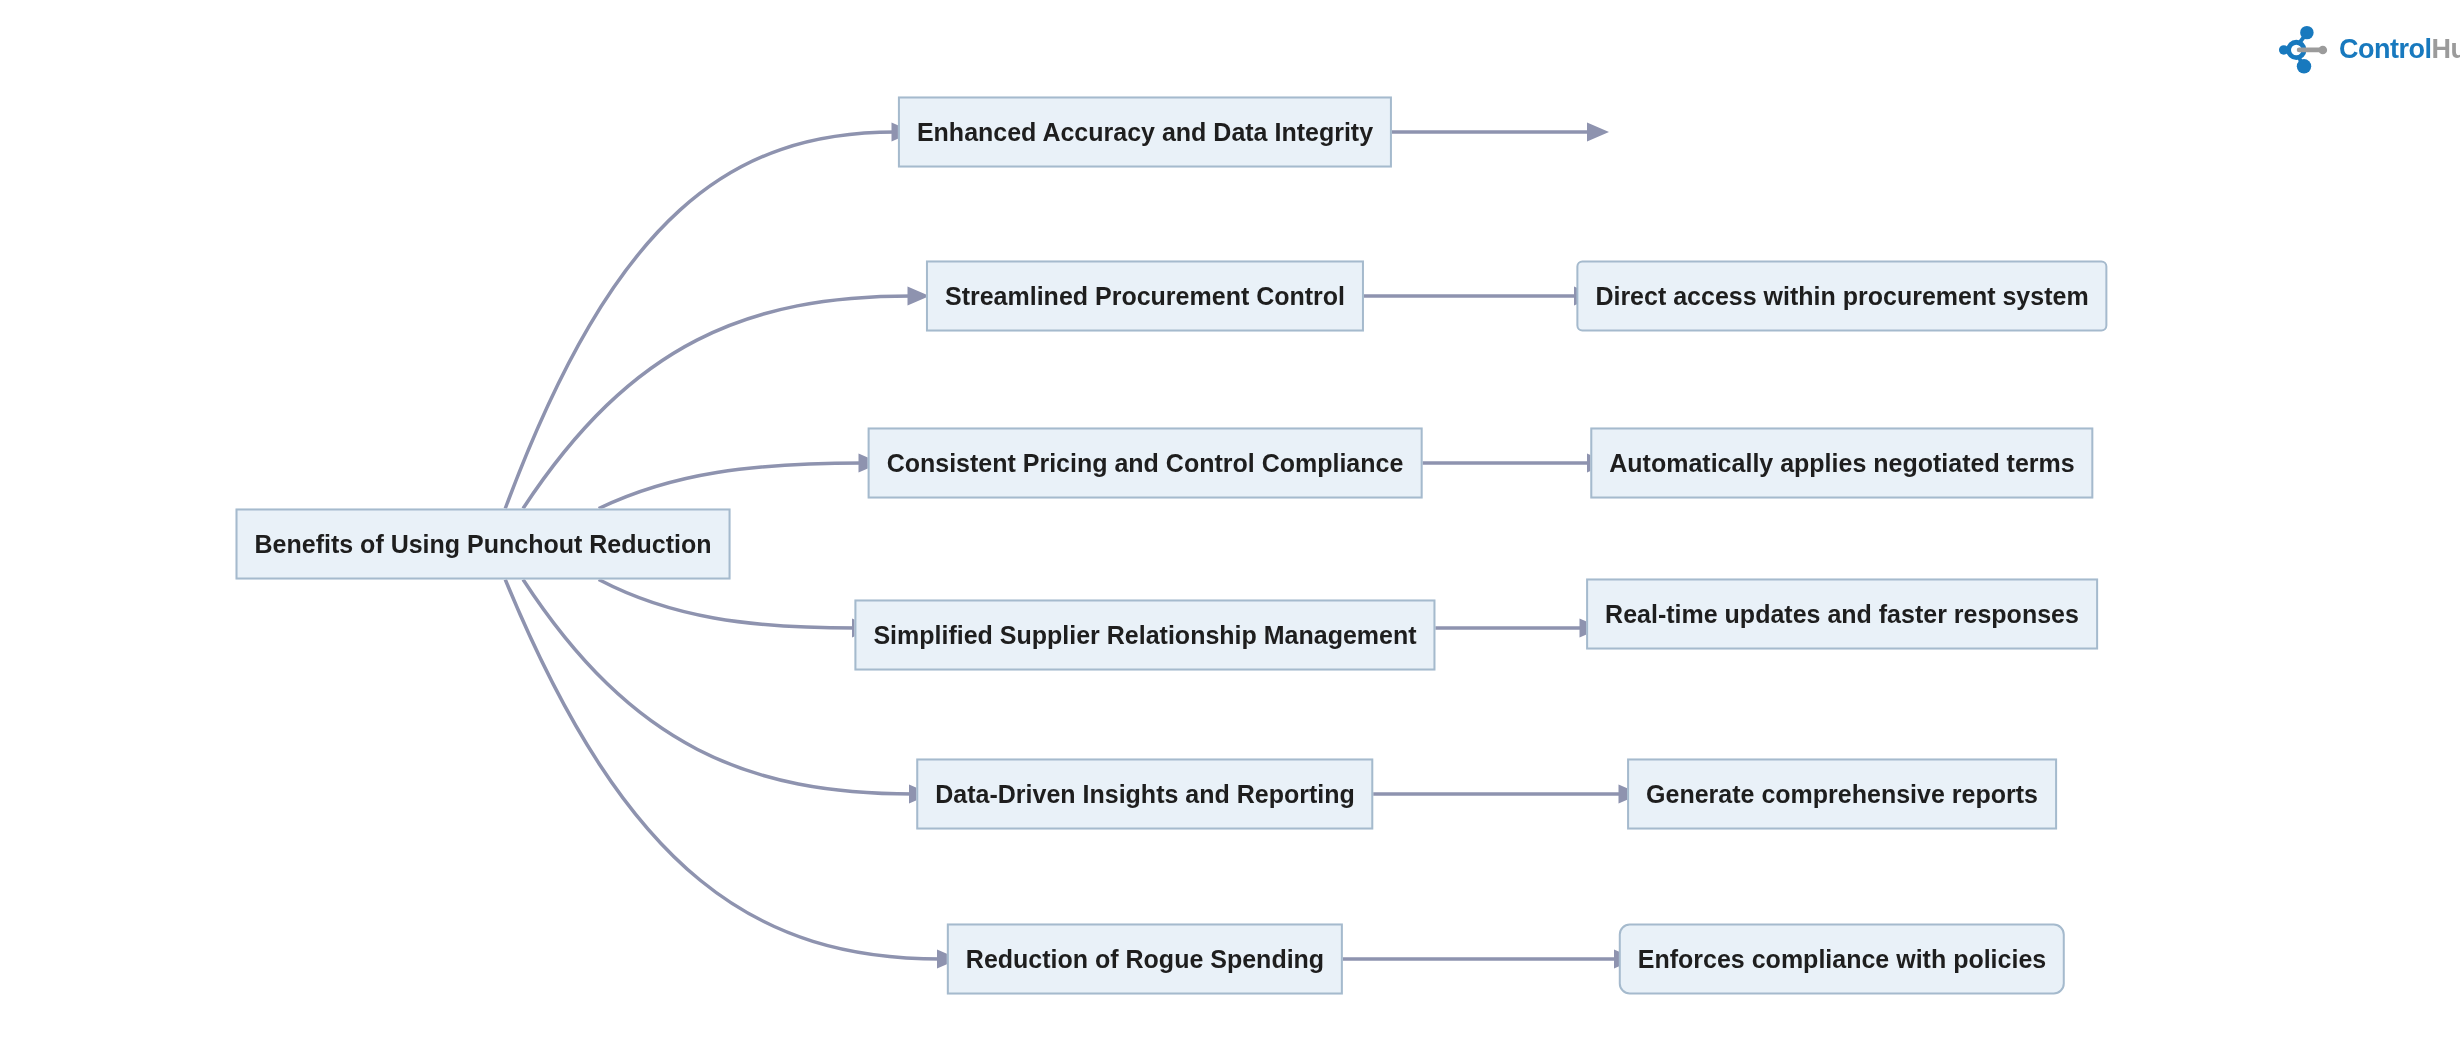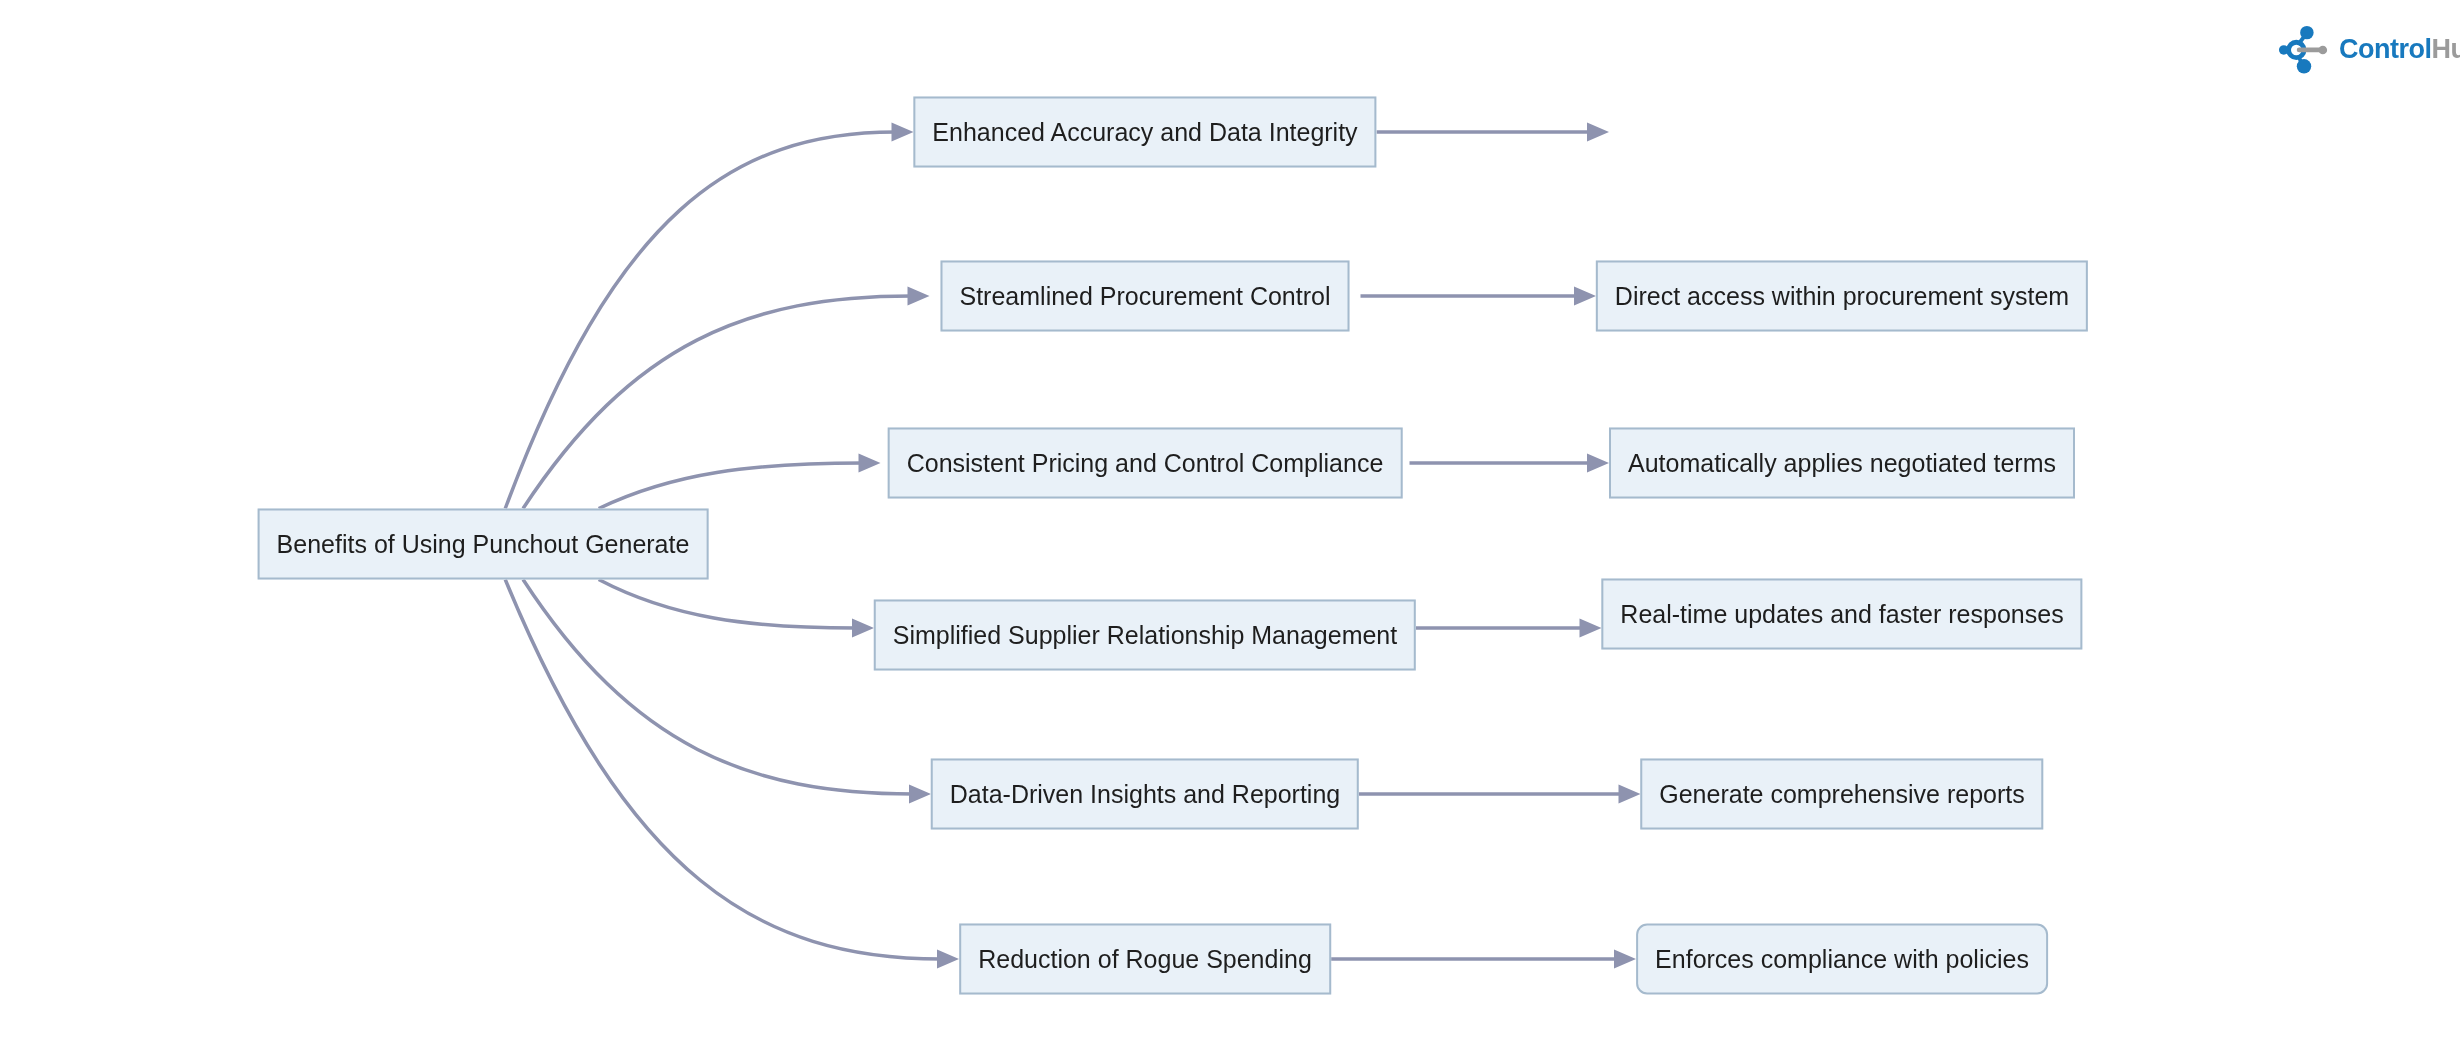--- a/index.html
+++ b/index.html
@@ -21,20 +21,21 @@
     transform:translate(-50%,-50%);
     display:inline-flex;align-items:center;justify-content:center;
     white-space:nowrap;
     height:71px;box-sizing:border-box;
     padding:0 17px;
     background:var(--node-fill);
     border:2px solid var(--node-border);
     color:var(--text-color);
     font-size:25px;
     line-height:1;
+    font-weight:bold;
   }
   .logo{
     position:absolute;left:2278px;top:24px;
     display:flex;align-items:center;gap:9px;
   }
   .logo-text{font-size:27px;font-weight:bold;letter-spacing:-0.5px;}
   .logo-text .brand-primary{color:var(--brand-blue);}
   .logo-text .brand-secondary{color:var(--brand-gray);}
 </style>
 </head>
@@ -62,40 +63,40 @@
       <path d="M 523.05 579.5 C 632.236 746.81, 749.221 794, 913 794" fill="none" stroke="#8E93AF" stroke-width="3.5"></path>
       <polygon points="931,794 909,784.5 909,803.5" fill="#8E93AF"></polygon>
       <path d="M 1359 794 L 1622.5 794" fill="none" stroke="#8E93AF" stroke-width="3.5"></path>
       <polygon points="1640.5,794 1618.5,784.5 1618.5,803.5" fill="#8E93AF"></polygon>
       <path d="M 505.25 579.5 C 627.26 875.51, 757.985 959, 941 959" fill="none" stroke="#8E93AF" stroke-width="3.5"></path>
       <polygon points="959,959 937,949.5 937,968.5" fill="#8E93AF"></polygon>
       <path d="M 1331 959 L 1618 959" fill="none" stroke="#8E93AF" stroke-width="3.5"></path>
       <polygon points="1636,959 1614,949.5 1614,968.5" fill="#8E93AF"></polygon>
     </svg>
 
-  <div class="node" id="root-node" style="left:483px;top:544px;">Benefits of Using Punchout Generate</div>
+  <div class="node" id="root-node" style="left:483px;top:544px;">Benefits of Using Punchout Reduction</div>
 
   <div class="logo">
     <svg width="52" height="50" viewBox="0 0 54 50">
       <line x1="22" y1="19" x2="28" y2="11" stroke="#1879BE" stroke-width="4"></line>
       <line x1="21" y1="33" x2="26" y2="41" stroke="#1879BE" stroke-width="4"></line>
       <line x1="13" y1="26" x2="8" y2="26" stroke="#1879BE" stroke-width="4"></line>
       <circle cx="19" cy="26" r="8" fill="none" stroke="#1879BE" stroke-width="5"></circle>
       <line x1="22" y1="26" x2="43" y2="26" stroke="#9B9B9B" stroke-width="5" stroke-linecap="round"></line>
       <circle cx="46.5" cy="26" r="4.5" fill="#9B9B9B"></circle>
       <circle cx="30" cy="8" r="7" fill="#1879BE"></circle>
       <circle cx="27" cy="43" r="7.5" fill="#1879BE"></circle>
       <circle cx="6" cy="26" r="5" fill="#1879BE"></circle>
     </svg>
     <div class="logo-text"><span class="brand-primary">Control</span><span class="brand-secondary">Hub</span></div>
   </div>
 
 <div class="node" style="left: 1145px; top: 132px;">Enhanced Accuracy and Data Integrity</div>
     <div class="node" style="left: 1145px; top: 296px;">Streamlined Procurement Control</div>
-    <div class="node" style="left: 1842px; top: 296px;">Direct access within procurement system</div>
+    <div class="node" style="left: 1842px; top: 296px; border-radius: 6px;">Direct access within procurement system</div>
     <div class="node" style="left: 1145px; top: 463px;">Consistent Pricing and Control Compliance</div>
     <div class="node" style="left: 1842px; top: 463px;">Automatically applies negotiated terms</div>
     <div class="node" style="left: 1145px; top: 628px; margin-top: 7px;">Simplified Supplier Relationship Management</div>
     <div class="node" style="left: 1842px; top: 614px; text-align: right;">Real-time updates and faster responses</div>
     <div class="node" style="left: 1145px; top: 794px;">Data-Driven Insights and Reporting</div>
     <div class="node" style="left: 1145px; top: 959px;">Reduction of Rogue Spending</div>
     <div class="node" style="left: 1842px; top: 794px;">Generate comprehensive reports</div>
     <div class="node" style="left: 1842px; top: 959px; border-radius: 11px;">Enforces compliance with policies</div>
   </div>
 

